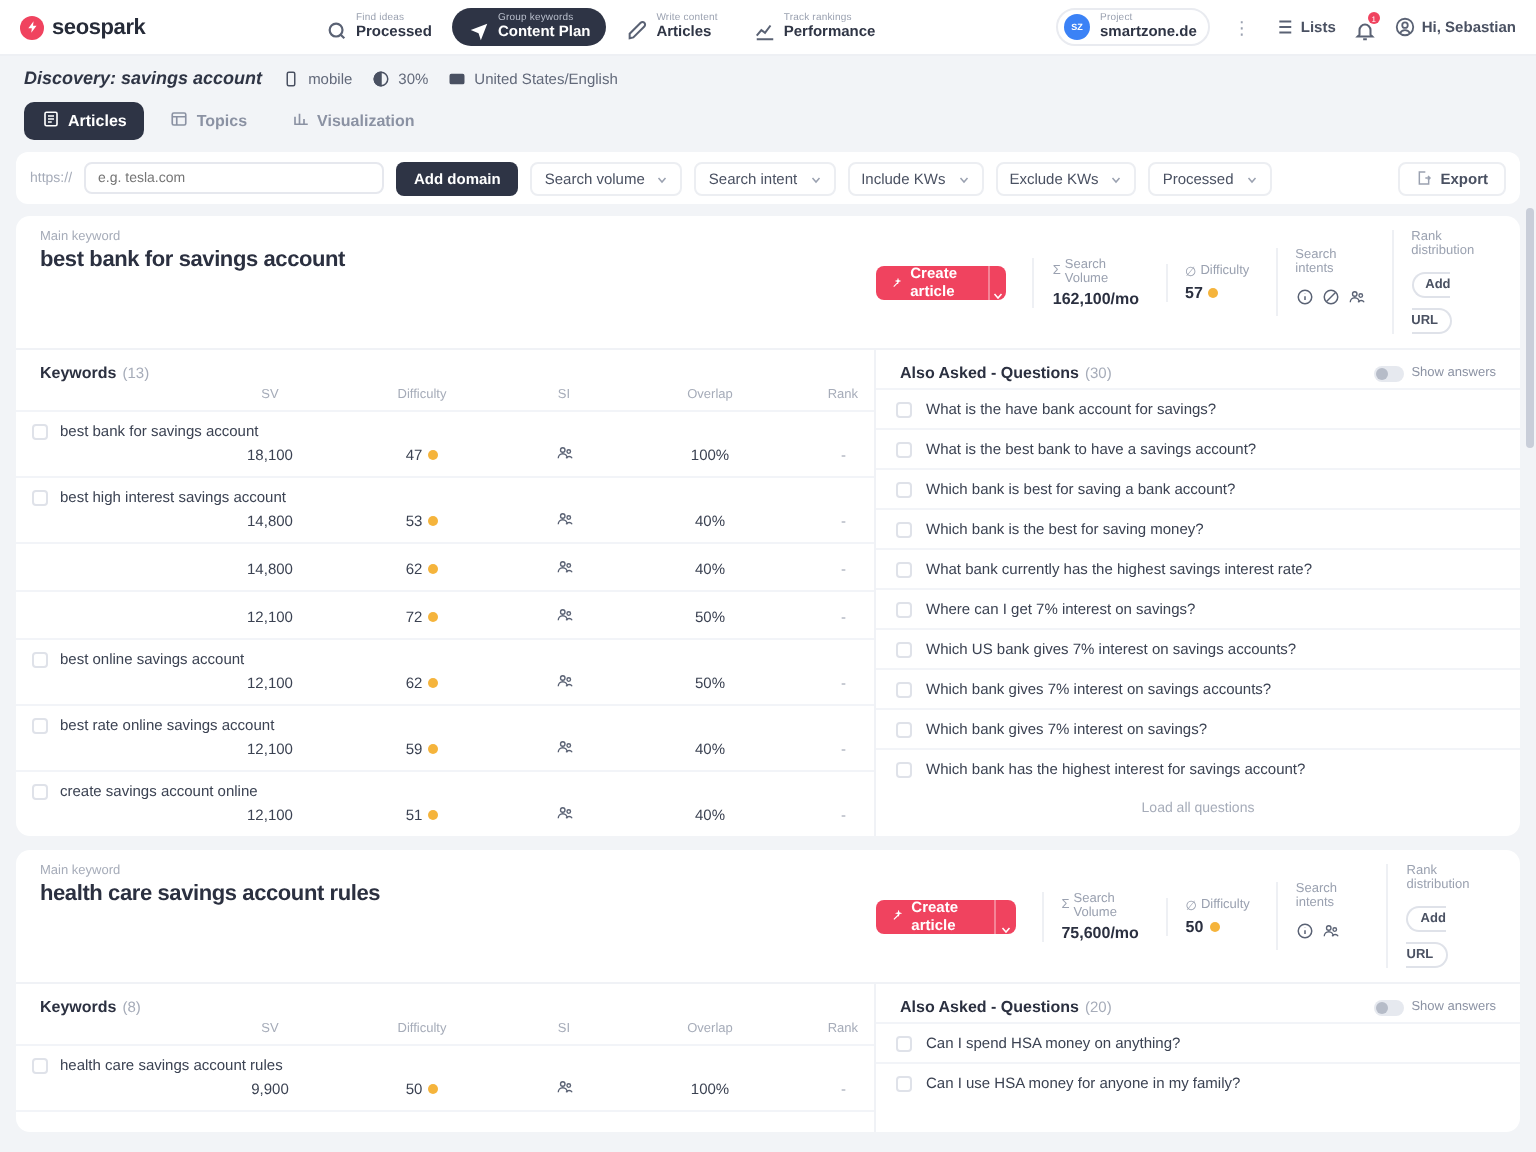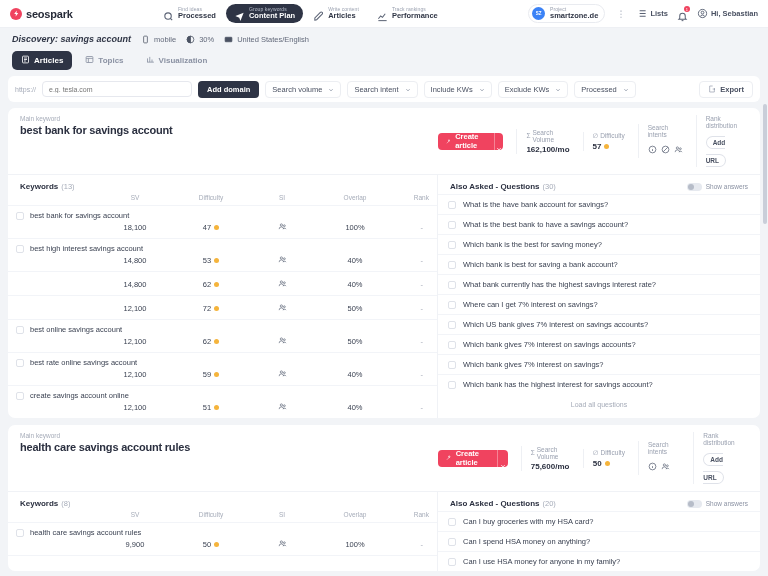--- a/index.html
+++ b/index.html
@@ -680,25 +680,25 @@
     <div class="q-row">
       <span class="cbox"></span>
       <span class="q-txt">What is the have bank account for savings?</span>
     </div>
     <div class="q-row">
       <span class="cbox"></span>
       <span class="q-txt">What is the best bank to have a savings account?</span>
     </div>
     <div class="q-row">
       <span class="cbox"></span>
+      <span class="q-txt">Which bank is best for saving a bank account?</span>
+    </div>
+    <div class="q-row">
+      <span class="cbox"></span>
       <span class="q-txt">Which bank is the best for saving money?</span>
-    </div>
-    <div class="q-row">
-      <span class="cbox"></span>
-      <span class="q-txt">Which bank is best for saving a bank account?</span>
     </div>
     <div class="q-row">
       <span class="cbox"></span>
       <span class="q-txt">What bank currently has the highest savings interest rate?</span>
     </div>
     <div class="q-row">
       <span class="cbox"></span>
       <span class="q-txt">Where can I get 7% interest on savings?</span>
     </div>
     <div class="q-row">
@@ -844,24 +844,20 @@
             <span class="pane-count">(20)</span>
             <span class="toggle-wrap">
               <span class="toggle"></span>
               <span class="toggle-lbl">Show answers</span>
             </span>
           </div>
         </div>
 
     <div class="q-row">
       <span class="cbox"></span>
-      <span class="q-txt">Can I buy groceries with my HSA card?</span>
-    </div>
-    <div class="q-row">
-      <span class="cbox"></span>
       <span class="q-txt">Can I spend HSA money on anything?</span>
     </div>
     <div class="q-row">
       <span class="cbox"></span>
       <span class="q-txt">Can I use HSA money for anyone in my family?</span>
     </div>
 
       </div>
     </div>
   </div>

